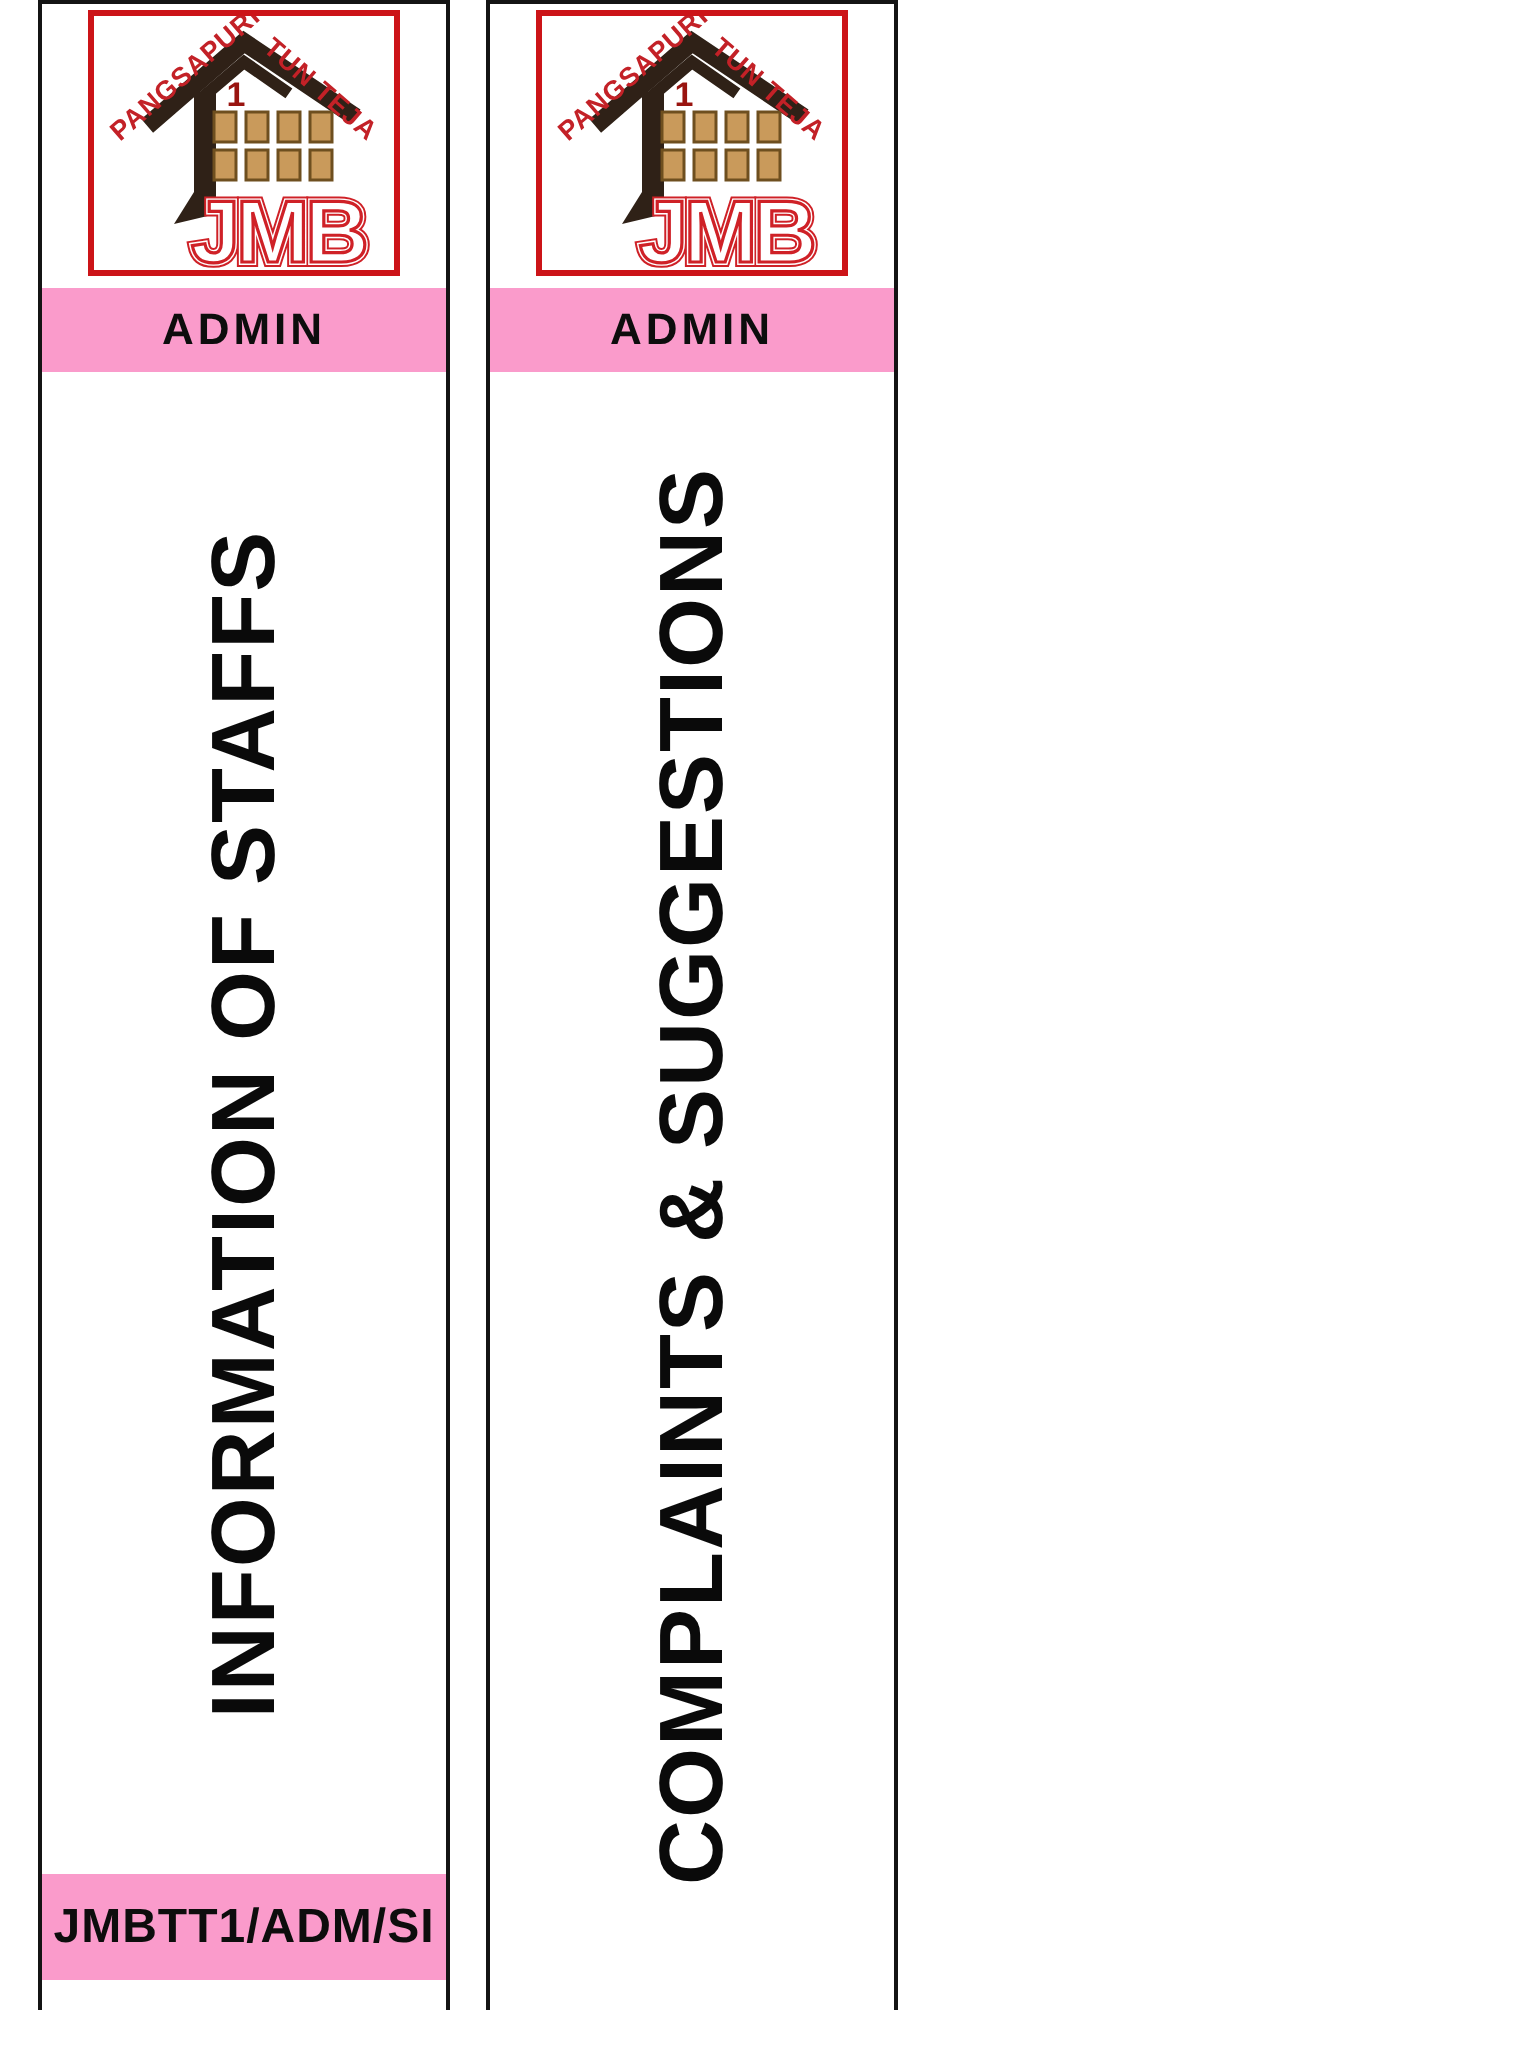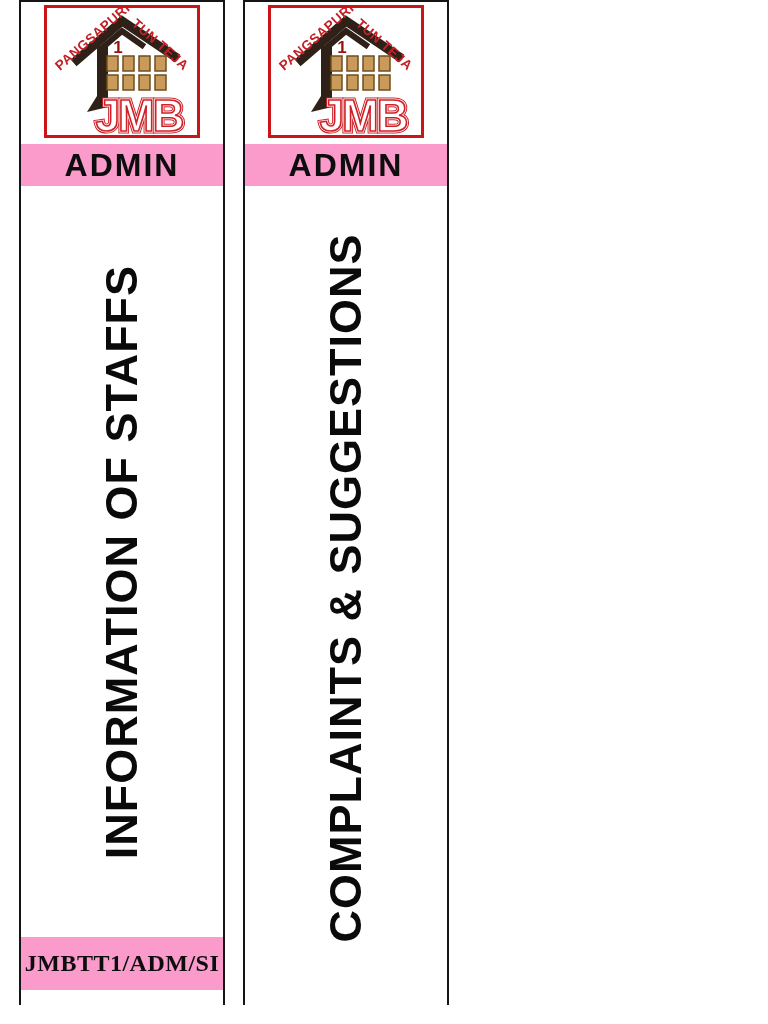--- a/index.html
+++ b/index.html
@@ -49,21 +49,21 @@
     background: #ffffff;
   }
   .logo-box svg { display: block; }
 
   .banner {
     height: 42px;
     background: #fa9bcb;
     display: flex;
     align-items: center;
     justify-content: center;
-    font-size: 32px;
+    font-size: 22px;
     font-weight: bold;
     letter-spacing: 2px;
     color: #0d0d0d;
   }
   .main {
     flex: 1;
     position: relative;
     background: #ffffff;
     overflow: hidden;
   }
@@ -81,21 +81,20 @@
   .code-banner {
     height: 53px;
     background: #fa9bcb;
     display: flex;
     align-items: center;
     justify-content: center;
     font-size: 24px;
     font-weight: bold;
     color: #0d0d0d;
     letter-spacing: 0.5px;
-    font-family: Liberation Serif, serif;
   }
   .bottom-strip {
     height: 15px;
     background: #ffffff;
   }
 
   
   .arc-text {
     font-family: "Liberation Sans", sans-serif;
     font-weight: bold;

